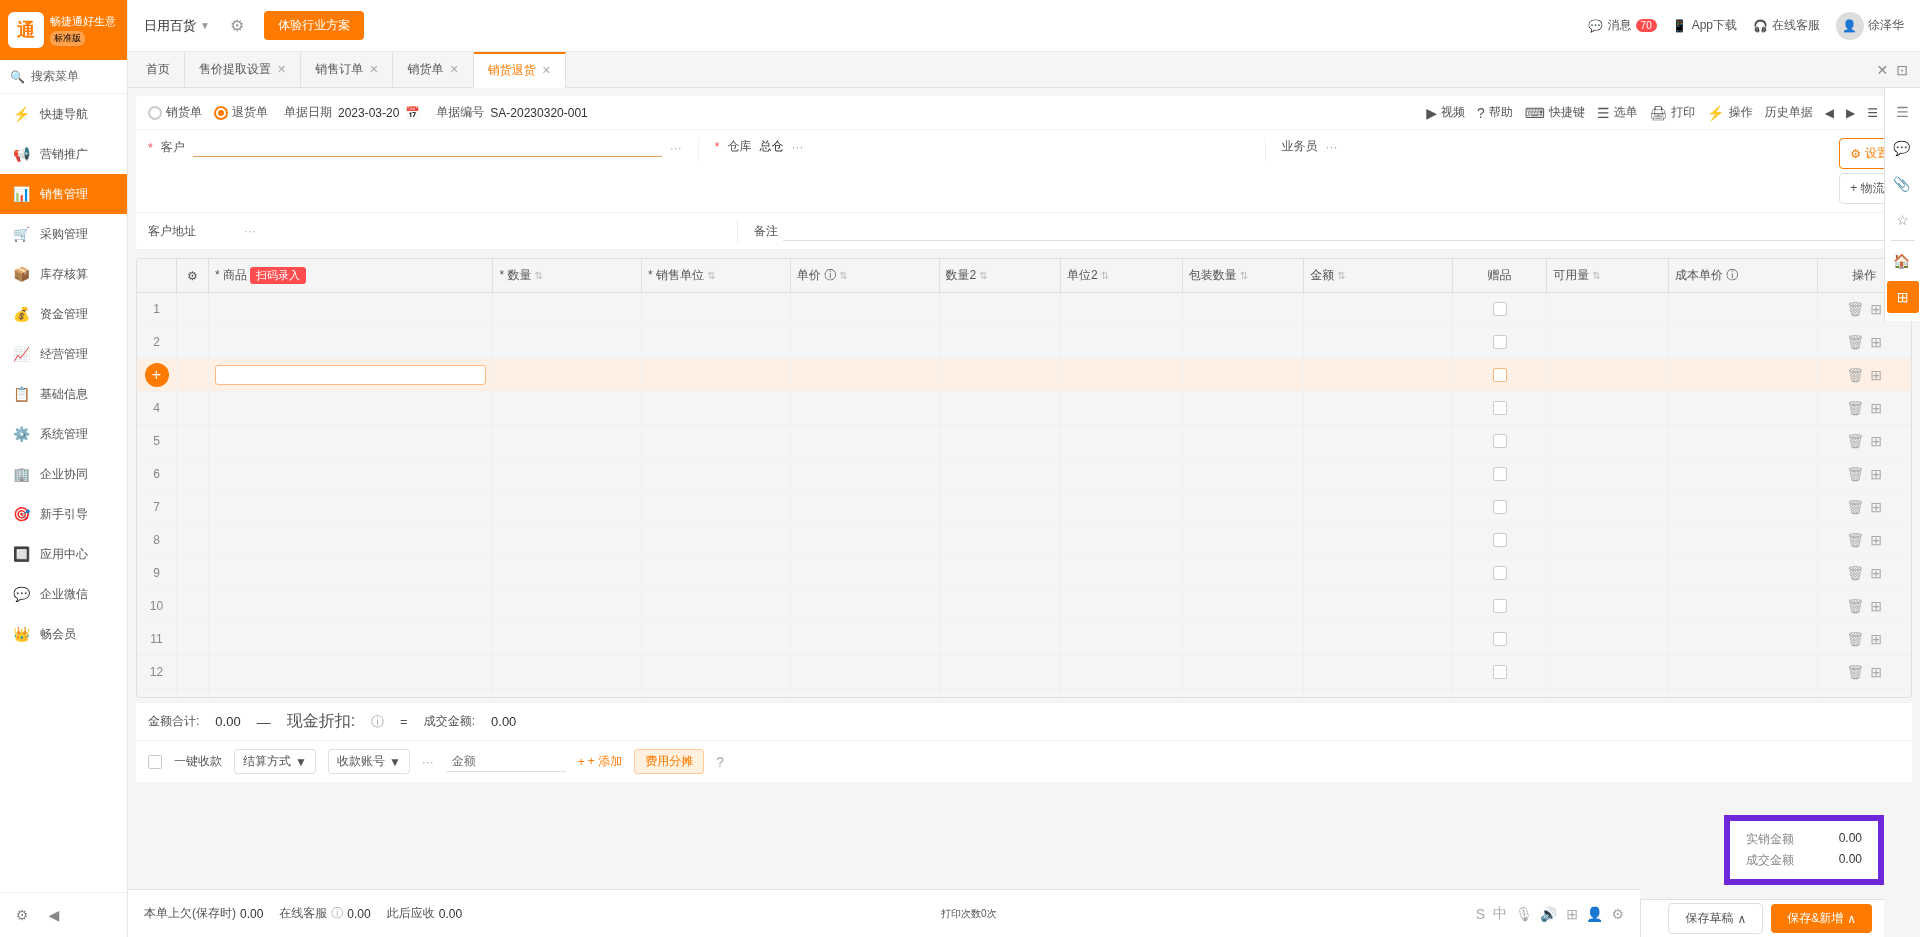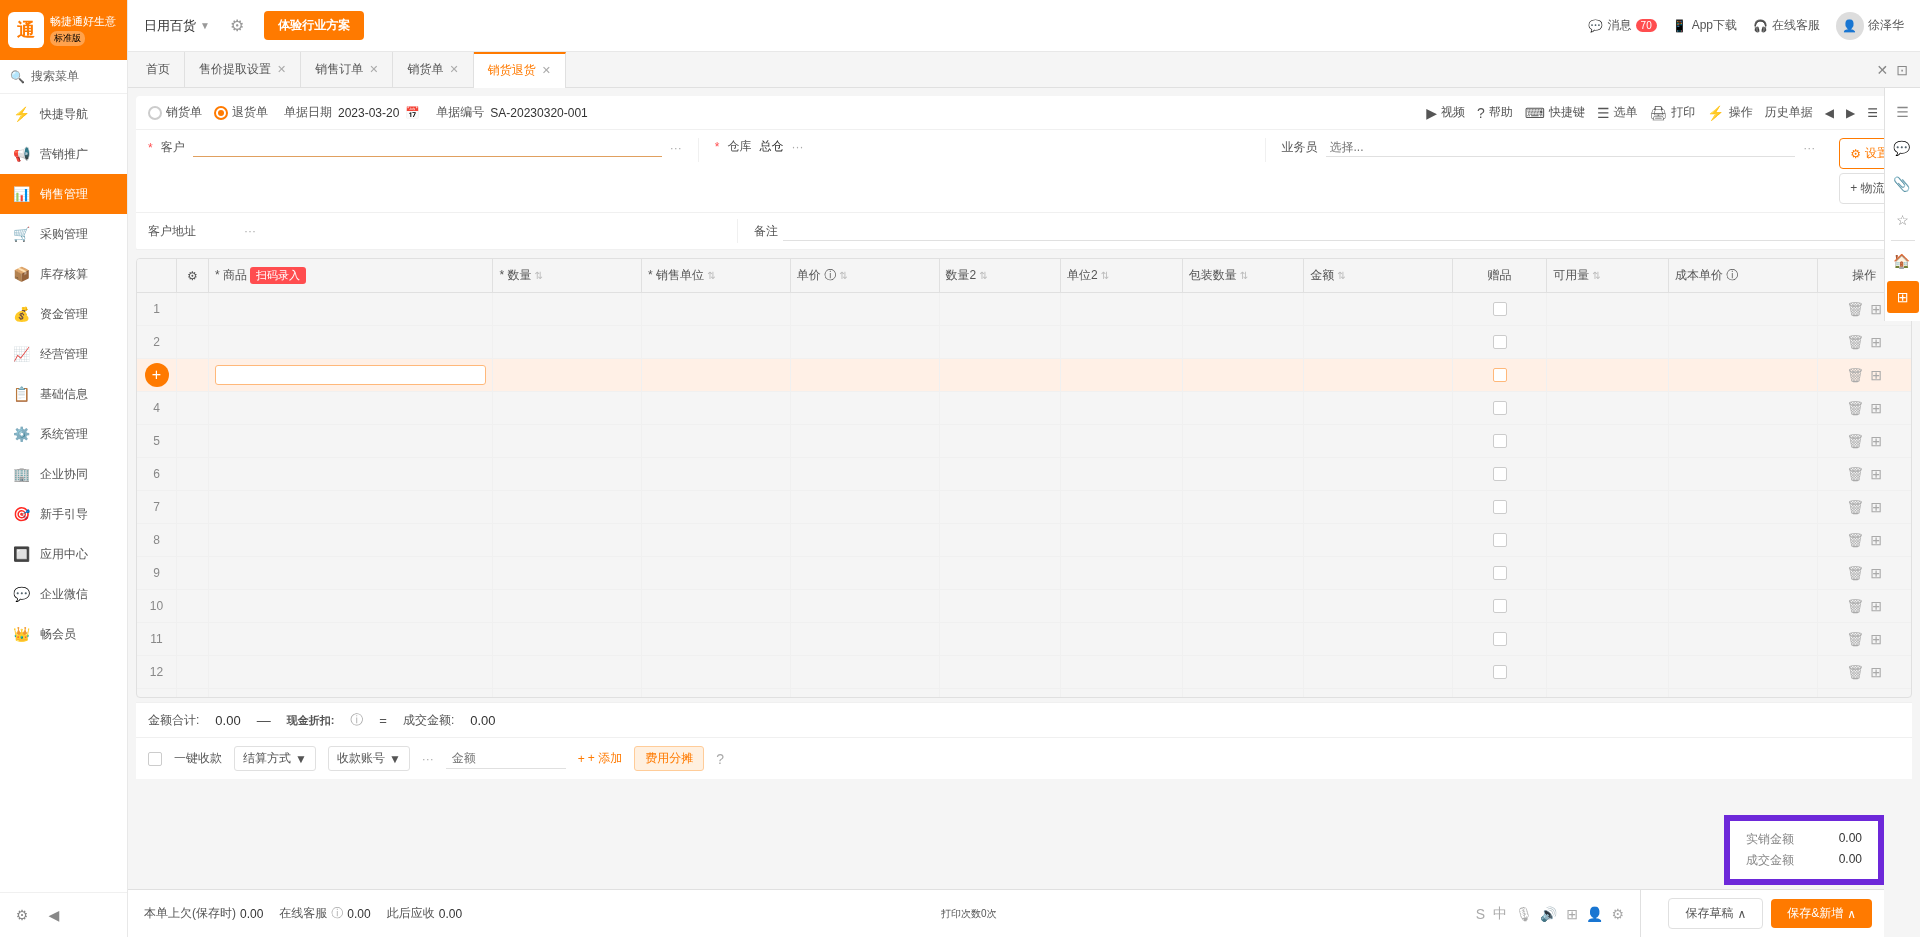--- a/index.html
+++ b/index.html
@@ -19,21 +19,21 @@
     .sidebar-item-label { font-size: 12px; }
     .sidebar-bottom { margin-top: auto; padding: 10px; display: flex; align-items: center; gap: 8px; border-top: 1px solid #f0f0f0; }
     .sidebar-bottom-icon { width: 24px; height: 24px; display: flex; align-items: center; justify-content: center; cursor: pointer; color: #888; font-size: 14px; }
 
     
     .header { position: fixed; left: 128px; top: 0; right: 0; height: 52px; background: #fff; display: flex; align-items: center; padding: 0 16px; gap: 20px; border-bottom: 1px solid #e8e8e8; z-index: 99; }
     .header-nav-label { font-size: 13px; color: #333; }
     .header-dropdown { display: flex; align-items: center; gap: 4px; cursor: pointer; }
     .header-dropdown-arrow { color: #999; font-size: 10px; }
     .header-gear { color: #999; cursor: pointer; font-size: 16px; }
-    .header-btn { background: #ff7a00; color: #fff; border: none; border-radius: 4px; padding: 6px 14px; font-size: 12px; cursor: pointer; white-space: nowrap; font-weight: bold; }
+    .header-btn { background: #ff7a00; color: #fff; border: none; border-radius: 4px; padding: 6px 14px; font-size: 12px; cursor: pointer; white-space: nowrap; }
     .header-spacer { flex: 1; }
     .header-right { display: flex; align-items: center; gap: 16px; }
     .header-right-item { display: flex; align-items: center; gap: 4px; cursor: pointer; color: #555; font-size: 12px; }
     .header-badge { background: #ff4d4f; color: #fff; border-radius: 10px; padding: 1px 5px; font-size: 10px; }
     .header-avatar { width: 28px; height: 28px; background: #ddd; border-radius: 50%; display: flex; align-items: center; justify-content: center; font-size: 12px; color: #666; }
 
     
     .tabs { position: fixed; left: 128px; top: 52px; right: 0; height: 36px; background: #f5f5f5; display: flex; align-items: center; border-bottom: 1px solid #e0e0e0; z-index: 98; padding: 0 4px; }
     .tab { display: flex; align-items: center; gap: 6px; padding: 0 14px; height: 36px; cursor: pointer; font-size: 12px; color: #555; border-right: 1px solid #e0e0e0; white-space: nowrap; }
     .tab.active { background: #fff; color: #ff7a00; border-top: 2px solid #ff7a00; }
@@ -342,21 +342,20 @@
         <span style="font-size:12px; color:#ff4d4f;">*</span>
         <span style="font-size:12px; color:#555; white-space:nowrap;">仓库</span>
         <span style="font-size:12px; color:#333;">总仓</span>
         <span style="color:#aaa; cursor:pointer;">···</span>
       </div>
 
       <div style="width:1px; background:#f0f0f0; height:24px;"></div>
 
       <div style="display: flex; align-items: center; flex: 1; gap: 8px;">
         <span style="font-size:12px; color:#555; white-space:nowrap;">业务员</span>
-        <input type="text" style="flex: 1 1 0%; border-top: none; border-right: none; border-left: none; border-image: initial; border-bottom: 1px solid rgb(224, 224, 224); outline: none; font-size: 12px; padding: 2px 4px;" placeholder="选择...">
         <span style="color:#aaa; cursor:pointer;">···</span>
       </div>
 
       <div style="display: flex; flex-direction: column; gap: 4px; margin-left: 8px;">
         <button class="side-btn orange">
           <span>⚙</span>
           <span>设置</span>
         </button>
         <button class="side-btn">
           <span>+ 物流</span>
@@ -701,21 +700,21 @@
           <span class="op-icon">⊞</span>
         </div>
     </div>
 
   </div>
 
   <div style="background:#fff; margin:4px 8px 0; padding:8px 12px; display:flex; align-items:center; gap:16px; flex-wrap:wrap; border-top: 1px solid #f0f0f0;">
     <span style="font-size:12px; color:#555;">金额合计:</span>
     <span style="font-size:13px; color:#333; font-weight:500;">0.00</span>
     <span style="font-size:14px; color:#555;">—</span>
-    <span style="font-size:11px; color:#555;font-weight:bold;">现金折扣:</span>
+    <span style="font-size:16px; color:#555;">现金折扣:</span>
     <span style="color:#aaa; cursor:pointer; font-size:13px;">ⓘ</span>
     <span style="font-size:13px; color:#555;">=</span>
     <span style="font-size:12px; color:#555;">成交金额:</span>
     <span style="font-size:13px; color:#333; font-weight:500;">0.00</span>
   </div>
 
   <div style="background:#fff; margin:0 8px 52px; padding:8px 12px; display:flex; align-items:center; gap:12px; flex-wrap:wrap; border-top: 1px solid #f0f0f0;">
     <div class="payment-checkbox"></div>
     <span style="font-size:12px; color:#555;">一键收款</span>
     <div class="payment-select">
@@ -777,21 +776,21 @@
     <span class="tool-icon">S</span>
     <span class="tool-icon">中</span>
     <span class="tool-icon">🎙</span>
     <span class="tool-icon">🔊</span>
     <span class="tool-icon">⊞</span>
     <span class="tool-icon">👤</span>
     <span class="tool-icon">⚙</span>
   </div>
 </div>
 
-<div style="position:fixed; bottom:0; right:36px; width:244px; height:48px; background:#fff; border-top:1px solid #e0e0e0; border-left:1px solid #e0e0e0; display:flex; align-items:center; justify-content:flex-end; gap:8px; padding:0 12px; z-index:99;">
+<div style="position:fixed; bottom:0; right:36px; width:244px; height:38px; background:#fff; border-top:1px solid #e0e0e0; border-left:1px solid #e0e0e0; display:flex; align-items:center; justify-content:flex-end; gap:8px; padding:0 12px; z-index:99;">
   <button class="btn-save-draft">
     <span>保存草稿</span>
     <span>∧</span>
   </button>
   <button class="btn-save-new">
     <span>保存&amp;新增</span>
     <span>∧</span>
   </button>
 </div>
 

